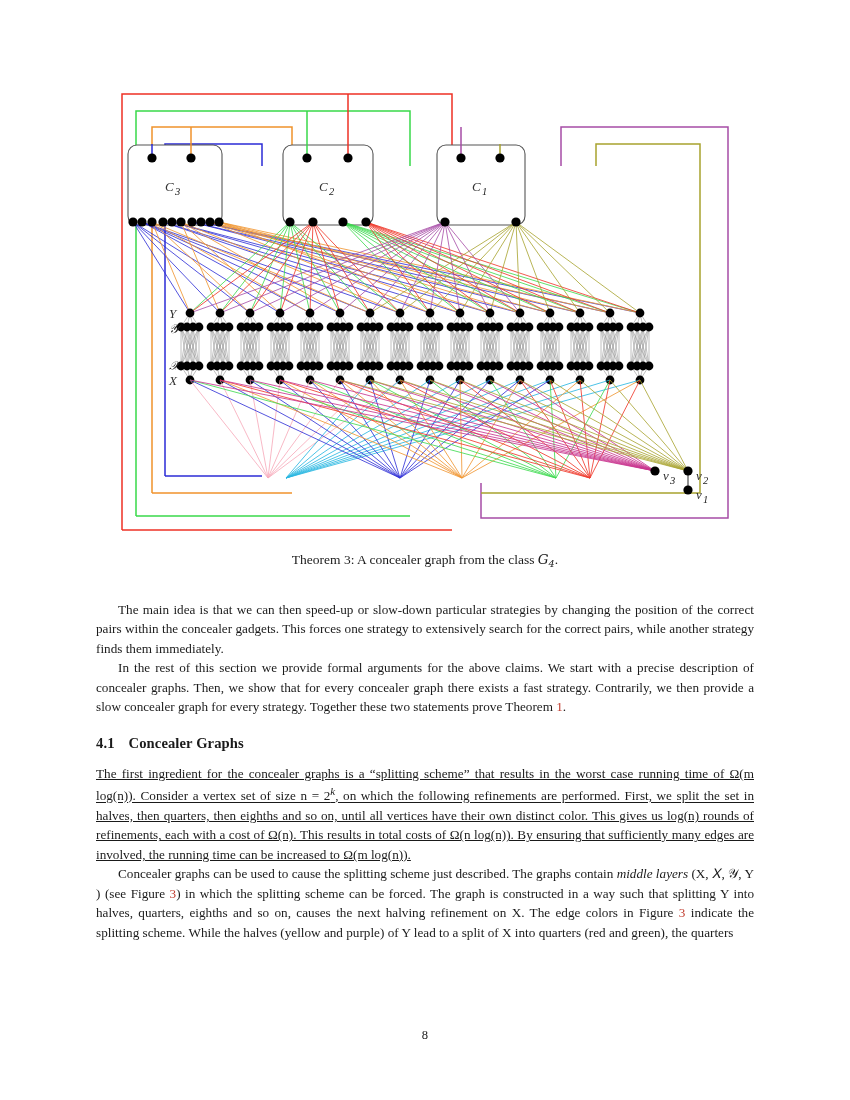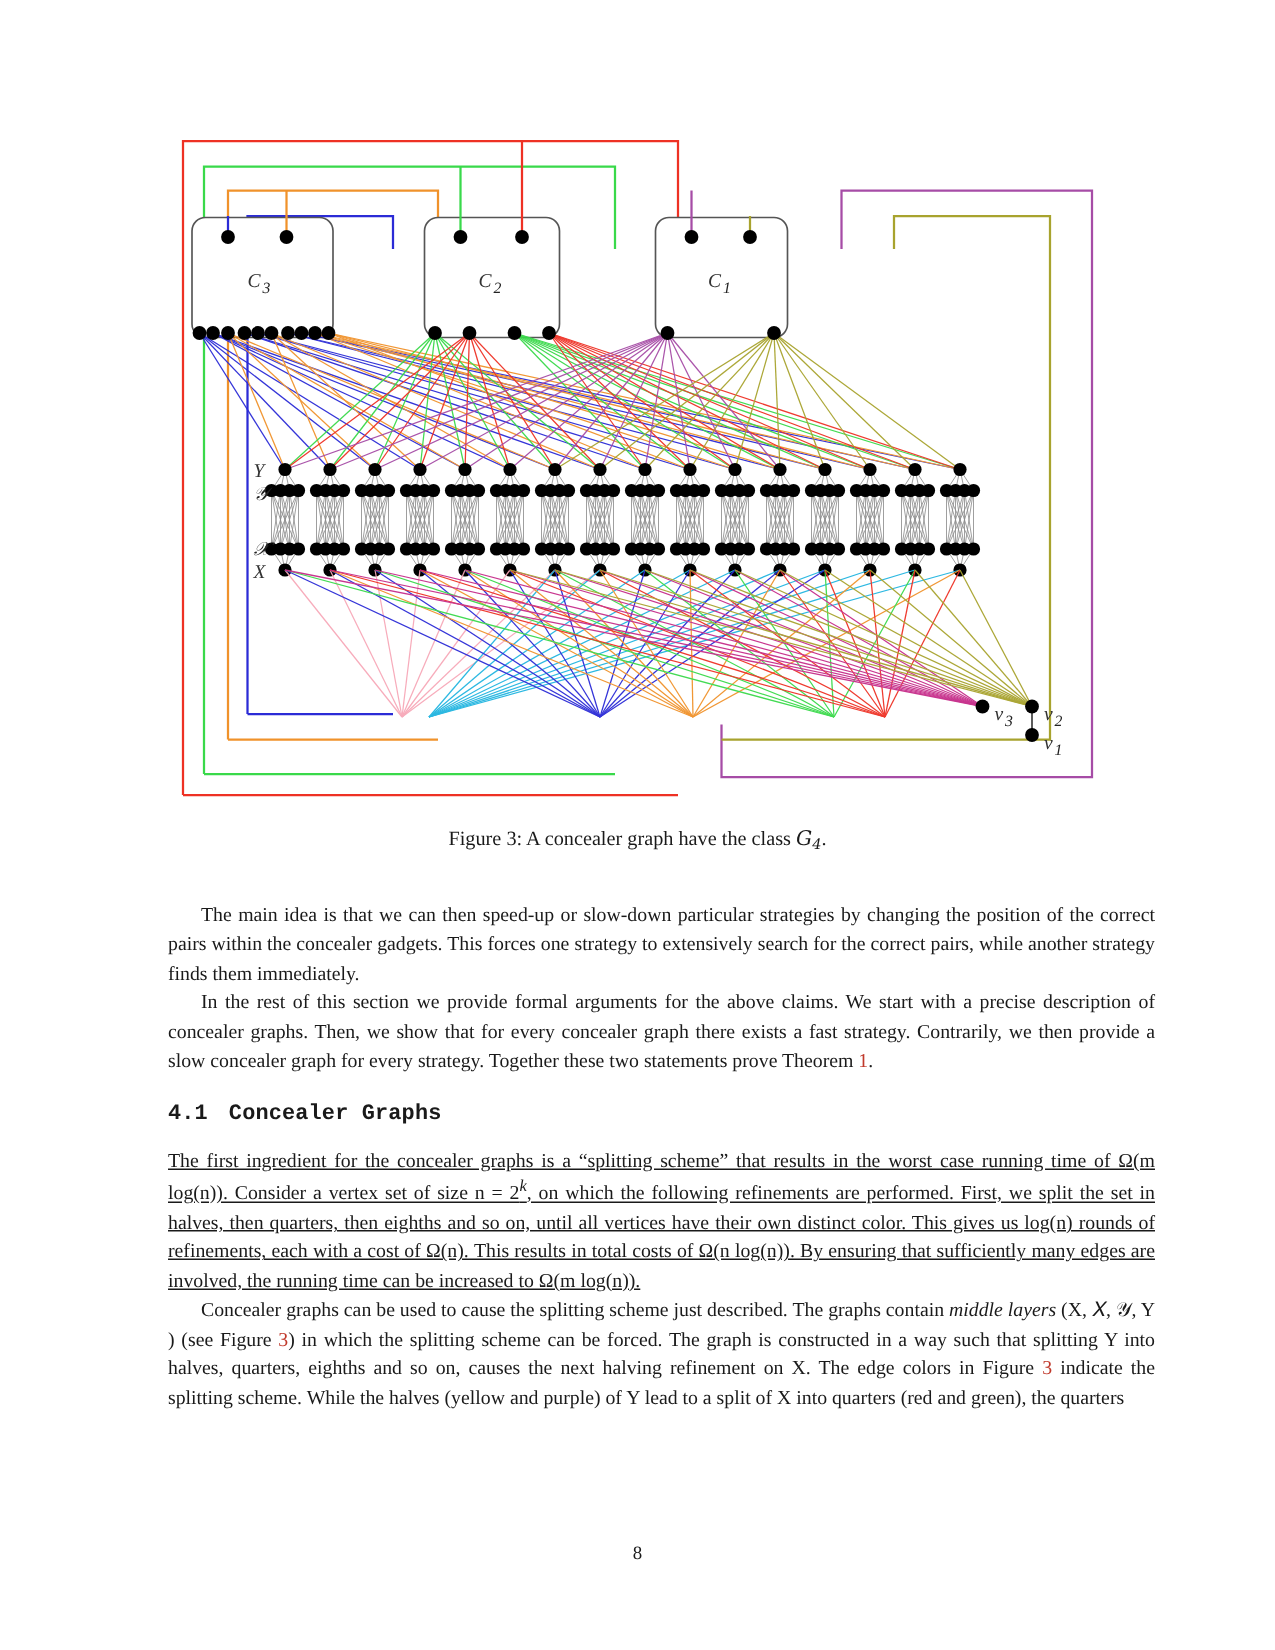--- a/index.html
+++ b/index.html
@@ -24,38 +24,37 @@
     text-align:center;
     font-size:13.5px;
     line-height:1.35;
   }
   .mathvar { font-family:"Liberation Serif", serif; font-style:italic; }
   .cal { font-family:"DejaVu Serif", serif; font-style:italic; }
   .sub { font-size:0.72em; vertical-align:-0.28em; }
 
   .body-text {
     position:absolute;
-    left:112px; top:600px;
+    left:96px; top:600px;
     width:658px;
     font-size:13.2px;
     line-height:1.47;
     text-align:justify;
     text-justify:inter-word;
   }
   .para { margin:0 0 0 0; text-indent:22px; }
   .para.noind { text-indent:0;text-decoration:underline; }
   .ref { color:#c0392b; }
 
   h2.section-head {
     font-size:14.6px;
     font-weight:bold;
     margin:17px 0 9px 0;
     text-indent:0;
     letter-spacing:0.1px;
-    font-family:Liberation Mono, monospace;
   }
   h2.section-head .num { margin-right:14px; }
 
   .page-number {
     position:absolute;
     left:0; top:1028px; width:850px;
     text-align:center;
     font-size:12.6px;
   }
   svg { display:block; }
@@ -724,22 +723,22 @@
       <g>
         <text class="gtext" x="169" y="240">Y</text>
         <text class="caltext" x="169" y="255">𝒴</text>
         <text class="caltext" x="169" y="292">𝒳</text>
         <text class="gtext" x="169" y="307">X</text>
       </g>
     </svg>
   </div>
 
   <div class="figure-caption">
-    <span>Figure 3:</span>
-    <span>A concealer graph have the class</span>
+    <span>Theorem 3:</span>
+    <span>A concealer graph from the class</span>
     <span class="cal">G</span><span class="sub cal">4</span><span>.</span>
   </div>
 
   <div class="body-text">
 
     <p class="para">The main idea is that we can then speed-up or slow-down particular strategies by changing the position of the correct pairs within the concealer gadgets. This forces one strategy to extensively search for the correct pairs, while another strategy finds them immediately.</p>
 
     <p class="para"><span>In the rest of this section we provide formal arguments for the above claims. We start with a precise description of concealer graphs. Then, we show that for every concealer graph there exists a fast strategy. Contrarily, we then provide a slow concealer graph for every strategy. Together these two statements prove Theorem </span><span class="ref">1</span><span>.</span></p>
 
     <h2 class="section-head"><span class="num">4.1</span><span>Concealer Graphs</span></h2>

